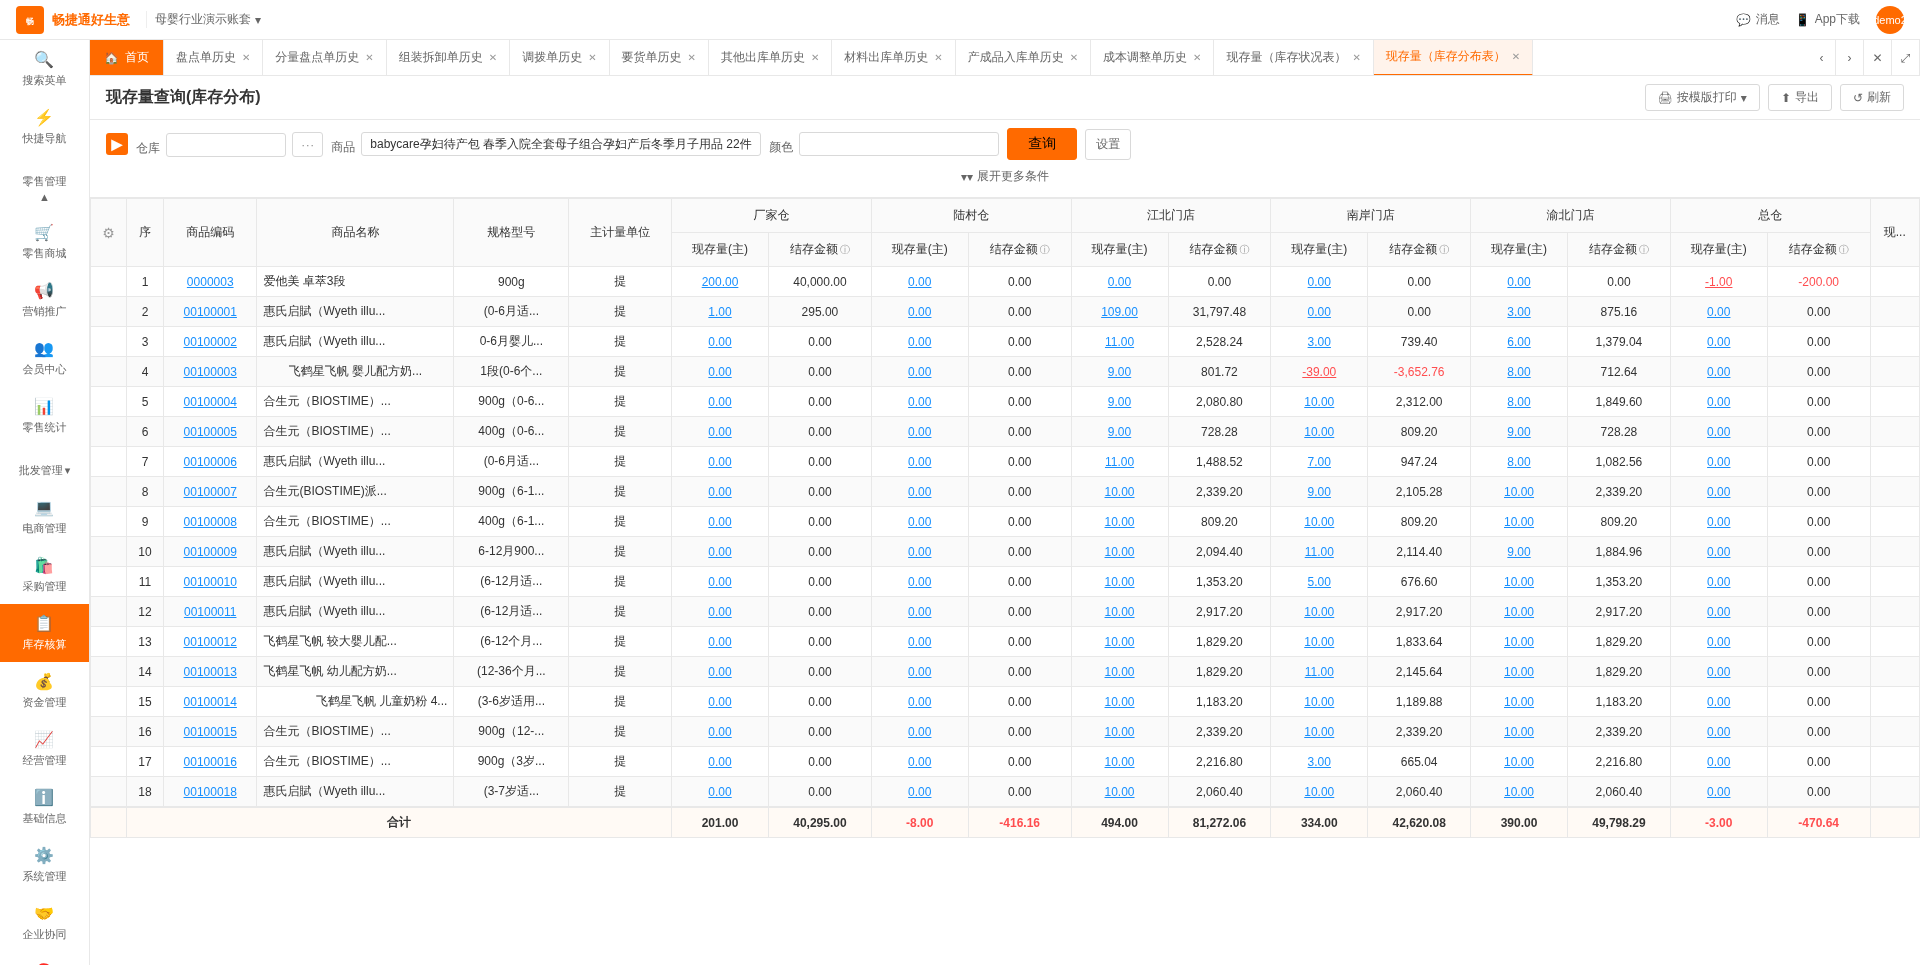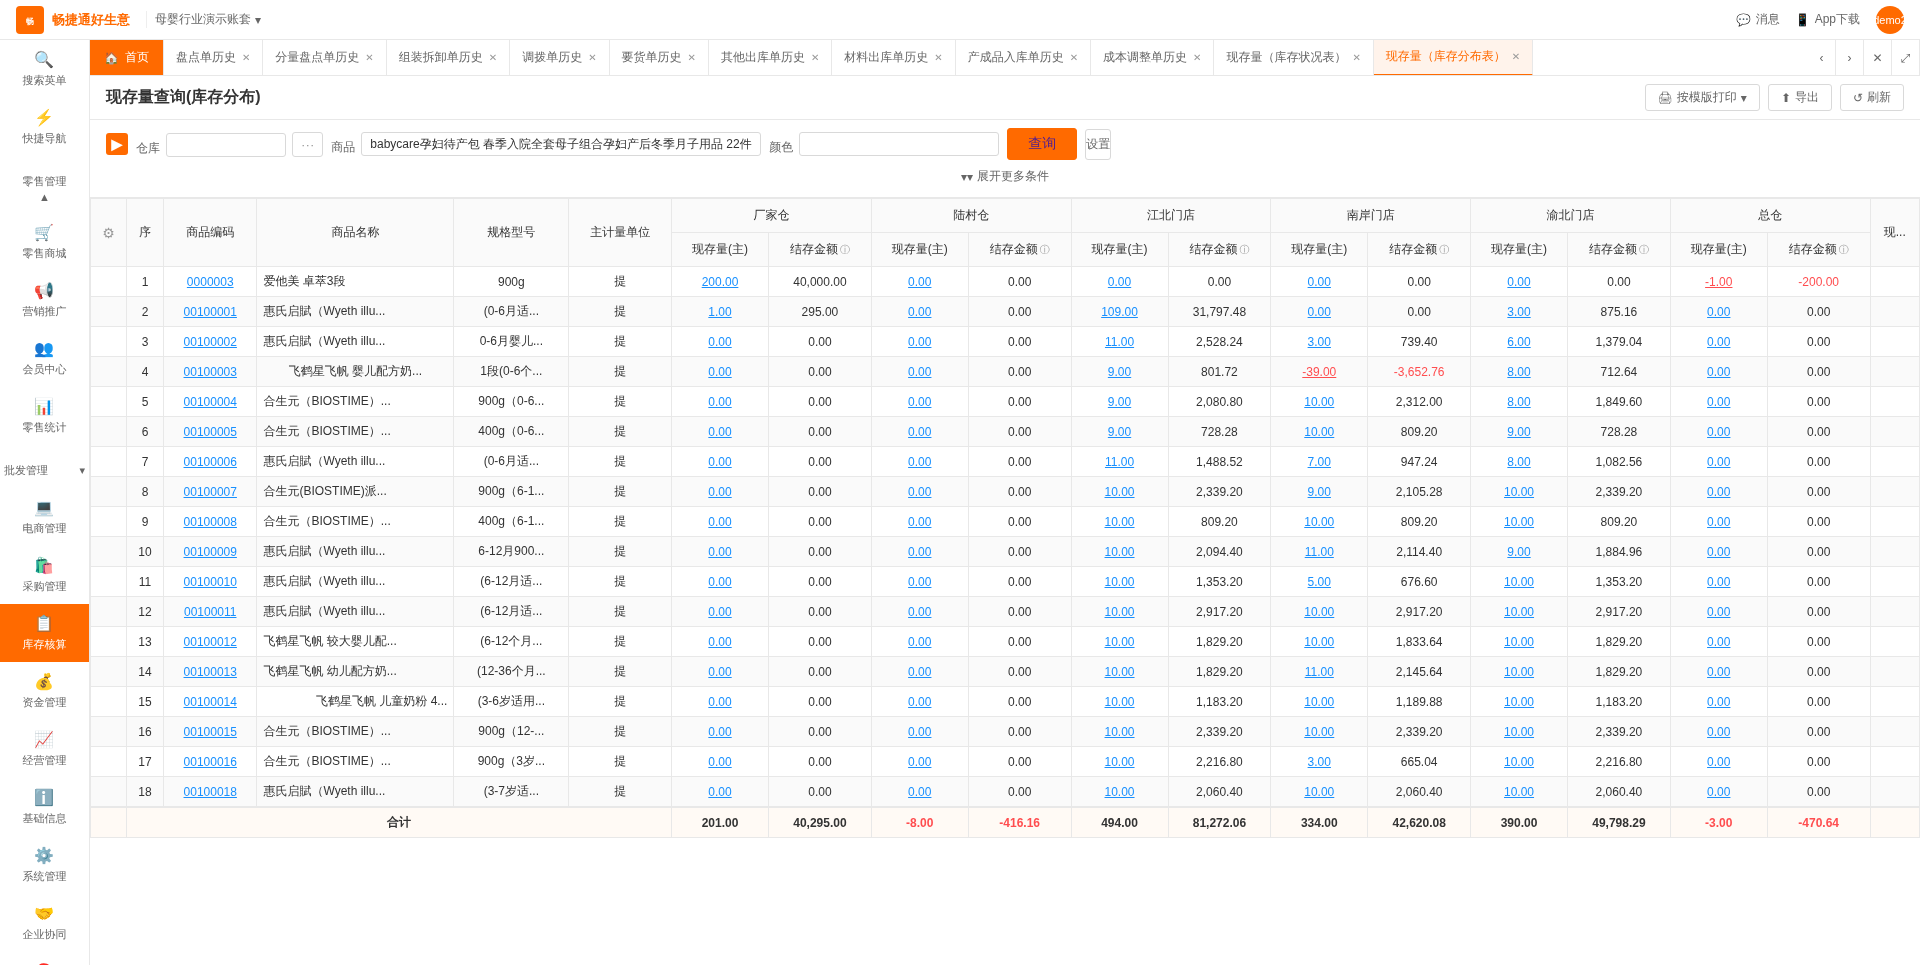--- a/index.html
+++ b/index.html
@@ -132,21 +132,21 @@
     </div>
     <div class="sidebar-item">
       <span class="icon">👥</span>
       <span>会员中心</span>
     </div>
     <div class="sidebar-item">
       <span class="icon">📊</span>
       <span>零售统计</span>
     </div>
     <div class="sidebar-divider"></div>
-    <div class="sidebar-item" style="flex-direction:row;gap:2px;justify-content:space-between;">
+    <div class="sidebar-item" style="flex-direction:row;gap:2px;justify-content:center;">
       <span>批发管理</span>
       <span>▾</span>
     </div>
     <div class="sidebar-item">
       <span class="icon">💻</span>
       <span>电商管理</span>
     </div>
     <div class="sidebar-item">
       <span class="icon">🛍️</span>
       <span>采购管理</span>
@@ -271,24 +271,24 @@
             <button class="ellipsis-btn">···</button>
           </div>
           <div class="search-item">
             <span class="search-label">商品</span>
             <input class="search-input search-input-wide" value="babycare孕妇待产包 春季入院全套母子组合孕妇产后冬季月子用品 22件套 ..." style="">
           </div>
           <div class="search-item">
             <span class="search-label">颜色</span>
             <input class="search-input search-input-color" value="" style="">
           </div>
-          <button class="btn btn-primary" style="background:#ff6a00;border-color:#ff6a00;color:#4c1d95;padding:6px 20px;font-size:14px;justify-content:flex-end;">
+          <button class="btn btn-primary" style="background:#ff6a00;border-color:#ff6a00;color:#000000;padding:6px 20px;font-size:14px;justify-content:flex-end;">
             <span>查询</span>
           </button>
-          <button class="btn btn-default" style="padding:6px 0;">
+          <button class="btn btn-default" style="padding:6px 10px;">
             <span>设置</span>
           </button>
         </div>
         <div class="search-bottom-row">
           <div class="expand-btn">
             <span>▾▾</span>
             <span>展开更多条件</span>
           </div>
         </div>
       </div>

